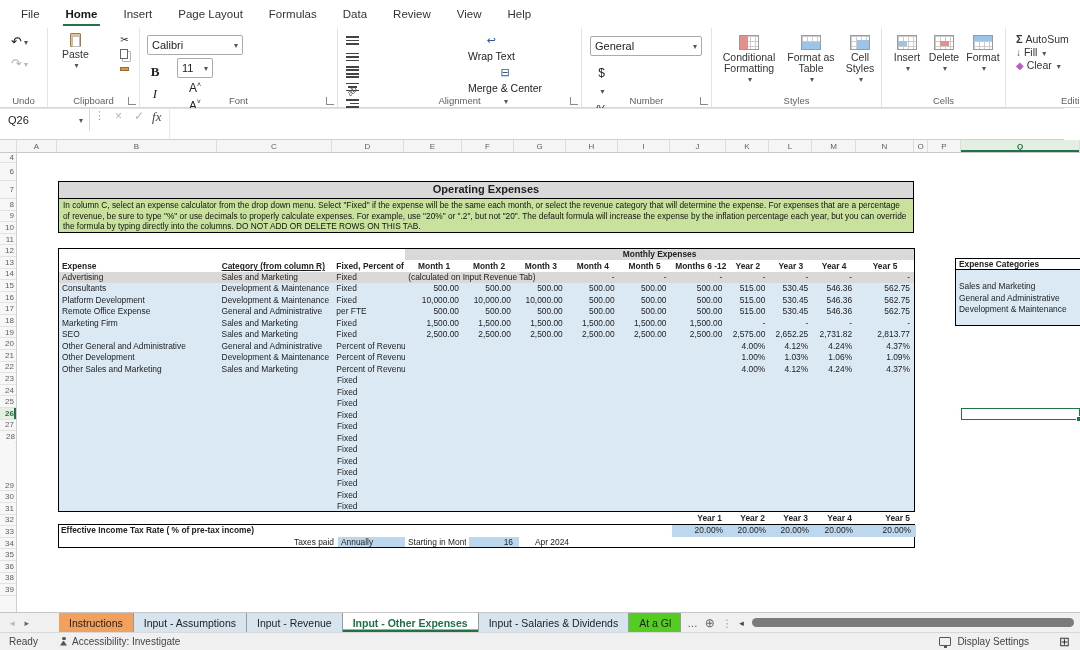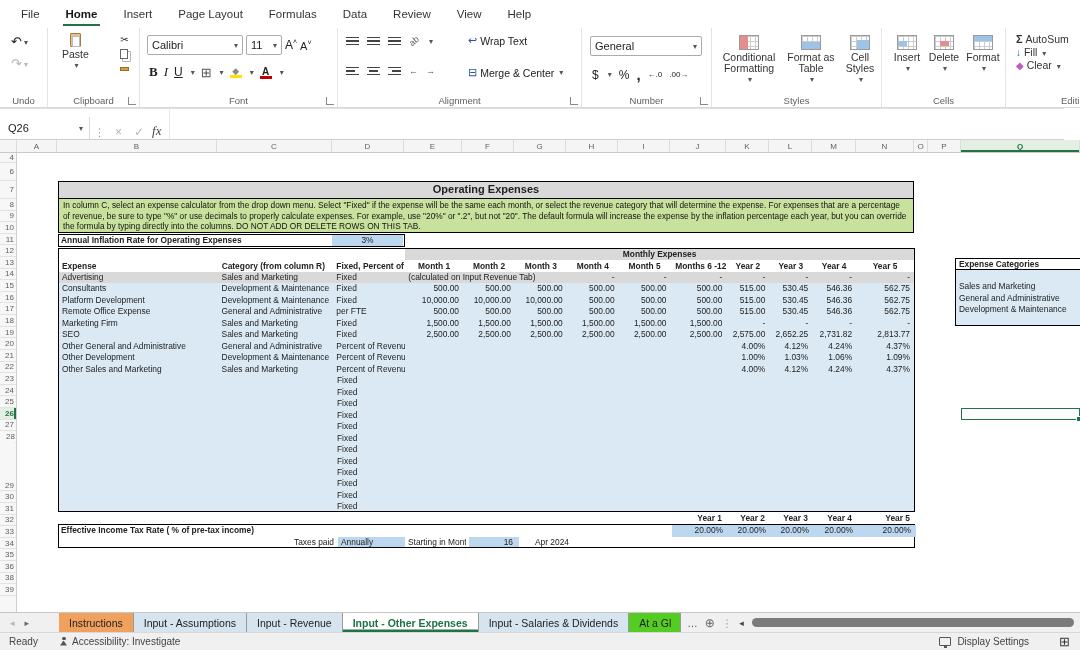--- a/index.html
+++ b/index.html
@@ -18,21 +18,21 @@
   .mtab.active::after{content:"";position:absolute;left:10px;right:10px;bottom:2px;height:2.5px;background:var(--green);}
   
   #ribbon{position:absolute;top:28px;left:0;right:0;height:80px;background:#fff;border-bottom:1px solid #d8d8d8;}
   .rg{position:absolute;top:0;bottom:0;border-right:1px solid #e4e4e4;}
   .glabel{position:absolute;bottom:1px;left:0;right:0;text-align:center;font-size:9.5px;color:#5f5f5f;white-space:nowrap;}
   .dlg{position:absolute;right:3px;bottom:2px;width:8px;height:8px;border-left:1px solid #8a8a8a;border-bottom:1px solid #8a8a8a;}
   .dd{font-size:8px;color:#555;margin-left:2px;}
   .ibtn{display:flex;align-items:center;justify-content:center;padding:1px 3px;border-radius:2px;cursor:default;}
   .dim{color:#b5b5b5;}
   .gi{font-size:13px;line-height:14px;}
-  .rrow{display:flex;align-items:center;gap:3px;}
+  .rrow{display:flex;align-items:center;gap:3px;flex-direction:column;}
   .combo{border:1px solid #ababab;background:#fff;display:flex;align-items:center;justify-content:space-between;
          font-size:11px;height:20px;padding:0 4px;border-radius:2px;}
   .bigbtn{display:flex;flex-direction:column;align-items:center;font-size:10.5px;color:#333;line-height:11px;text-align:center;}
   .mg{width:20px;height:15px;border:1px solid #9a9a9a;background:#fff;position:relative;margin:0 auto 2px auto;
       background-image:linear-gradient(#ccc 1px,transparent 1px),linear-gradient(90deg,#ccc 1px,transparent 1px);
       background-size:5px 5px;}
   .mg.cf::before{content:"";position:absolute;left:0;top:0;width:8px;height:100%;background:#E58E8E;}
   .mg.ft::before{content:"";position:absolute;left:0;bottom:0;width:100%;height:7px;background:#9DC3E6;}
   .mg.cs::before{content:"";position:absolute;right:0;bottom:0;width:12px;height:9px;background:#9DC3E6;}
   .mg.ins::before{content:"";position:absolute;left:0;top:5px;width:9px;height:5px;background:#9DC3E6;}
@@ -41,21 +41,21 @@
   .ubar{display:inline-block;width:12px;height:3px;margin-top:-1px;}
   .stack3{display:flex;flex-direction:column;gap:1px;align-items:flex-start;font-size:10.5px;color:#333;}
   .clipicon{width:11px;height:14px;border:1px solid #a3793f;background:#e8c484;border-radius:1px;position:relative;margin-bottom:2px;}
   .clipicon::before{content:"";position:absolute;left:1.5px;top:1.5px;width:6px;height:9px;background:#fff;border:0.5px solid #bbb;}
   .cpicon{width:8px;height:10px;border:1px solid #666;background:#fff;box-shadow:2.5px 2.5px 0 -0.5px #fff,2.5px 2.5px 0 0 #666;margin:1px 3px 3px 1px;}
   .fpicon{width:9px;height:4px;background:#d79b49;border:1px solid #9a6d2c;margin:2px;}
   .lines{display:inline-flex;flex-direction:column;gap:2px;width:13px;}
   .lines i{display:block;height:1.5px;background:#444;}
   
   #fbar{position:absolute;top:108px;left:0;right:16px;height:32px;background:#fff;border-top:1px solid #e1e1e1;
-        border-bottom:1px solid #cfcfcf;display:flex;align-items:flex-end;font-size:11px;}
+        border-bottom:1px solid #cfcfcf;display:flex;align-items:flex-start;font-size:11px;}
   #namebox{width:88px;height:22px;margin-left:2px;display:flex;align-items:center;justify-content:space-between;
            padding:0 6px;border-right:1px solid #d9d9d9;}
   .vdots{color:#9a9a9a;font-size:11px;padding:0 4px;}
   .fbtn{padding:0 6px;font-size:12px;}
   .fx{font-family:"Liberation Serif",serif;font-style:italic;font-size:13px;color:#444;padding:0 8px 0 2px;}
   #finput{flex:1;height:100%;background:#fff;border-left:1px solid #e8e8e8;}
   
   #colhead{position:absolute;top:140px;left:0;right:0;height:13px;background:#f5f5f5;border-bottom:1px solid #c9c9c9;
            display:flex;font-size:8px;color:#5f5f5f;}
   .chc{border-right:1px solid #dcdcdc;display:flex;align-items:center;justify-content:center;height:100%;}
@@ -397,33 +397,29 @@
       <div class="rhc" style="height: 11.62px;">39</div>
       <div class="rhc" style="height: 11.62px; margin-top: 33px;">40</div>
       <div class="rhc" style="height: 11.62px;">41</div>
       <div class="rhc" style="height: 11.62px;">42</div>
       <div class="rhc" style="height: 11.62px;">43</div>
     </div>
 
   <div id="gridc">
     <div id="titlebox">Operating Expenses</div>
     <div id="instrbox">In column C, select an expense calculator from the drop down menu. Select "Fixed" if the expense will be the same each month, or select the revenue category that will determine the expense. For expenses that are a percentage of revenue, be sure to type "%" or use decimals to properly calculate expenses. For example, use "20%" or ".2", but not "20". The default formula will increase the expense by the inflation percentage each year, but you can override the formula by typing directly into the columns. DO NOT ADD OR DELETE ROWS ON THIS TAB.</div>
-    <div id="inflbox">
-      <span>Annual Inflation Rate for Operating Expenses</span>
-      <div id="inflval">3%</div>
-    </div>
 
     <div id="maintable">
       <div id="bandrow">
         <div id="bandleft"></div>
         <div id="band">Monthly Expenses</div>
       </div>
       <div id="headrow">
           <div class="tc tl" style="width: 160px;">Expense</div>
-          <div class="tc tl" style="width: 115px;">Category (from column R)</div>
+          <div class="tc tl" style="width: 115px; text-decoration: underline;">Category (from column R)</div>
           <div class="tc tl" style="width: 72px;">Fixed, Percent of</div>
           <div class="tc tcen" style="width: 58px;">Month 1</div>
           <div class="tc tcen" style="width: 52px;">Month 2</div>
           <div class="tc tcen" style="width: 52px;">Month 3</div>
           <div class="tc tcen" style="width: 52px;">Month 4</div>
           <div class="tc tcen" style="width: 52px;">Month 5</div>
           <div class="tc tcen" style="width: 56px; text-align: right;">Months 6 -12</div>
           <div class="tc tcen" style="width: 43px;">Year 2</div>
           <div class="tc tcen" style="width: 43px;">Year 3</div>
           <div class="tc tcen" style="width: 44px;">Year 4</div>

